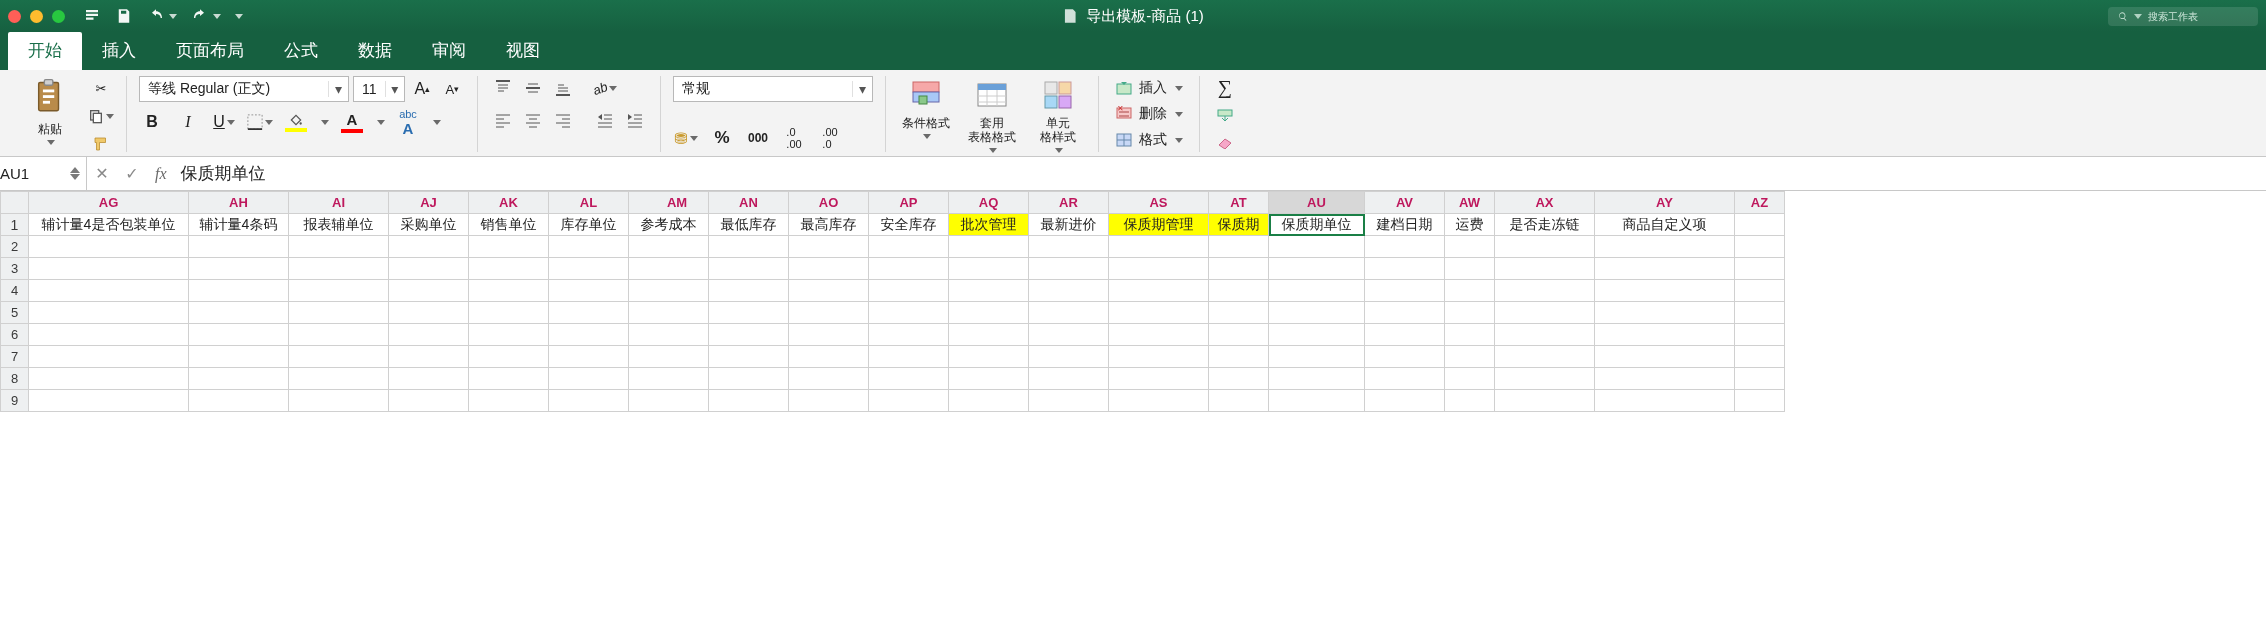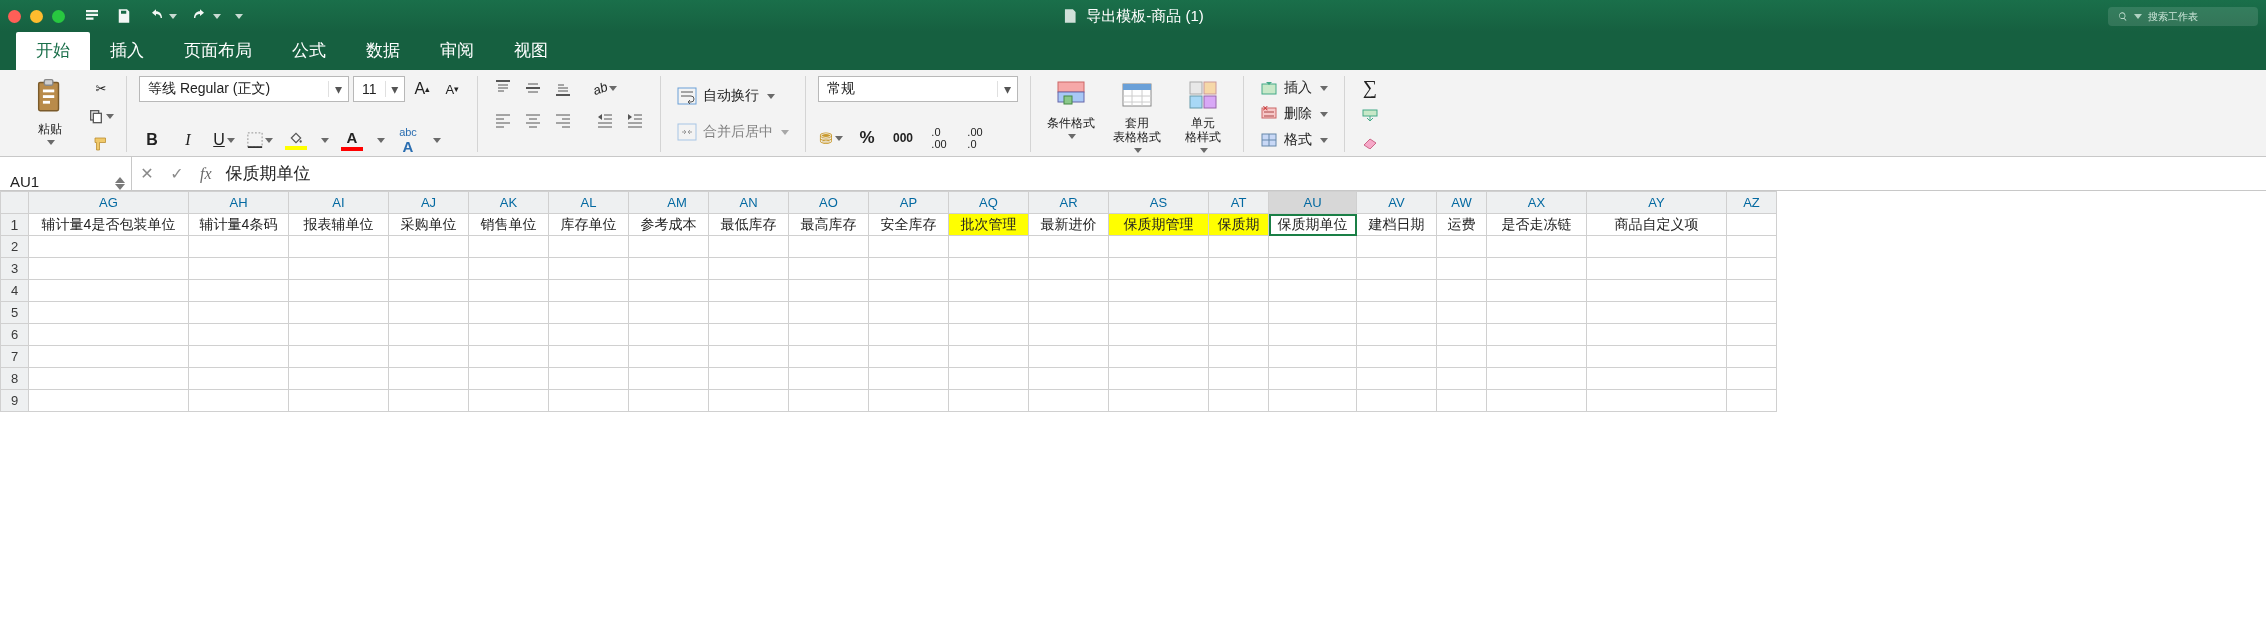--- a/index.html
+++ b/index.html
@@ -15,21 +15,21 @@
   .qat svg { fill:#fff; }
   .title-center { position:absolute; left:50%; transform:translateX(-50%); display:flex; align-items:center; gap:8px; font-size:15px; }
   .title-center svg { fill:#fff; }
   .search-box { margin-left:auto; background:rgba(255,255,255,.12); border-radius:4px; padding:3px 10px; display:flex; align-items:center; gap:6px; width:150px; }
   .search-box input { background:transparent; border:none; color:#fff; font-size:10px; outline:none; width:100%; }
   .search-box input::placeholder{color:#d0e8dc;}
   .search-box svg{fill:#d0e8dc;}
   .caret-dn{width:0;height:0;border-left:4px solid transparent;border-right:4px solid transparent;border-top:5px solid #fff;display:inline-block;opacity:.8;}
   
   
-  .tabs { height:38px; background:#166040; display:flex; align-items:center; padding-left:16px; }
+  .tabs { height:38px; background:#166040; display:flex; align-items:center; padding-left:8px; }
   .tab { color:#fff; font-size:17px; padding:7px 20px 8px; cursor:pointer; }
   .tab.active { background:#fff; color:#1a6f4a; font-weight:500; border-radius:2px 2px 0 0; }
   
   
   .ribbon { background:#f3f3f3; border-bottom:1px solid #c8c8c8; padding:6px 10px 4px; display:flex; gap:0; }
   .grp { display:flex; flex-direction:column; align-items:center; padding:0 12px; border-right:1px solid #d4d4d4; }
   .grp:last-child{border-right:none;}
   .grp-body { display:flex; align-items:flex-start; gap:10px; height:76px; }
   .vstack { display:flex; flex-direction:column; gap:4px; }
   .hstack { display:flex; align-items:center; gap:4px; }
@@ -40,33 +40,33 @@
   .font-name{width:210px;} .font-size{width:52px;}
   .big-btn { display:flex; flex-direction:column; align-items:center; gap:4px; cursor:pointer; padding:2px 4px; min-width:56px; }
   .big-btn .lbl{font-size:12px;line-height:14px;text-align:center;}
   .ico{display:inline-flex;align-items:center;justify-content:center;}
   .split-caret{width:0;height:0;border-left:4px solid transparent;border-right:4px solid transparent;border-top:5px solid #6a6a6a;display:inline-block;margin-left:2px;}
   .underline-bar{height:4px;width:22px;margin-top:1px;}
   .cell-menu{display:flex;align-items:center;gap:6px;cursor:pointer;font-size:14px;padding:2px 4px;}
   
   
   .fbar { height:34px; border-bottom:1px solid #c8c8c8; display:flex; align-items:center; background:#fff; }
-  .namebox { width:132px; border-right:1px solid #c8c8c8; display:flex; align-items:flex-end; height:100%; padding-left:10px; font-size:15px; }
+  .namebox { width:87px; border-right:1px solid #c8c8c8; display:flex; align-items:center; height:100%; font-size:15px; }
   .namebox .stepper{margin-left:auto;margin-right:6px;display:flex;flex-direction:column;gap:1px;}
   .stepper div{width:0;height:0;border-left:5px solid transparent;border-right:5px solid transparent;}
   .stepper .up{border-bottom:6px solid #7a7a7a;} .stepper .dn{border-top:6px solid #7a7a7a;}
   .fbar-btn{width:30px;height:100%;display:flex;align-items:center;justify-content:center;color:#8a8a8a;cursor:pointer;font-size:16px;}
   .fx{font-style:italic;font-family:Georgia,serif;color:#6a6a6a;font-size:16px;margin:0 8px;}
   .fbar .content{font-size:17px;padding-left:6px;}
   
   
   .grid-wrap{overflow:hidden;}
   table.sheet{border-collapse:collapse;table-layout:fixed;}
   .sheet th,.sheet td{border:1px solid #d0d0d0;height:22px;font-size:13px;text-align:center;padding:0 4px;white-space:nowrap;overflow:hidden;}
-  .sheet thead th{background:#eef0f1;font-weight:400;color:#0369a1;}
+  .sheet thead th{background:#eef0f1;font-weight:700;color:#be185d;}
   .sheet thead th.active{background:#d7d7d7;}
   .sheet .rowhdr{background:#eef0f1;width:28px;color:#3a3a3a;}
   .sheet .corner{background:#eef0f1;width:28px;}
   .sheet td.hl{background:#ffff00;}
   .sheet td.sel{outline:2px solid #1a7f46;outline-offset:-2px;background:#fff;}
   .sheet td{background:#fff;}
   .sheet tbody tr:first-child td{font-size:14px;}
   
   
   svg{display:block;}
@@ -163,21 +163,21 @@
         <span class="btn-sm">
           <svg width="20" height="18" viewBox="0 0 24 24">
               <path d="M4 4h14v6H10v10H6V10H4z" fill="#f0c96a" stroke="#b88a2a"></path>
             </svg>
         </span>
       </div>
     </div>
   </div>
 
   <div class="grp">
-    <div class="grp-body vstack" style="gap:8px;justify-content:space-between;">
+    <div class="grp-body vstack" style="gap:8px;">
       <div class="hstack">
         <div class="dd font-name">
             <span class="val">等线 Regular (正文)</span>
             <span class="arr">▾</span>
           </div>
         <div class="dd font-size">
             <span class="val">11</span>
             <span class="arr">▾</span>
           </div>
         <span class="btn-sm" style="font-size:16px;">A<span style="font-size:9px;vertical-align:super;">▴</span></span>
@@ -296,40 +296,20 @@
                 <line x1="8" y1="8" x2="16" y2="8" stroke="#555"></line>
                 <line x1="2" y1="12" x2="16" y2="12" stroke="#555"></line>
                 <line x1="2" y1="16" x2="16" y2="16" stroke="#555"></line>
               </svg>
             </span>
         </div>
       </div>
     </div>
   </div>
 
-  <div class="grp">
-    <div class="grp-body vstack" style="gap:14px;justify-content:center;">
-      <div class="cell-menu">
-        <svg width="20" height="18">
-            <rect x="1" y="1" width="18" height="16" fill="none" stroke="#6aa0d8"></rect>
-            <path d="M4 5h12M4 9h10a3 3 0 010 6h-3m0 0l2-2m-2 2l2 2" fill="none" stroke="#555"></path>
-          </svg>
-        <span>自动换行</span>
-        <span class="split-caret"></span>
-      </div>
-      <div class="cell-menu" style="opacity:.55;">
-        <svg width="20" height="18">
-            <rect x="1" y="1" width="18" height="16" fill="none" stroke="#6aa0d8"></rect>
-            <path d="M5 9h4m0 0l-2-2m2 2l-2 2M15 9h-4m0 0l2-2m-2 2l2 2" fill="none" stroke="#555"></path>
-          </svg>
-        <span>合并后居中</span>
-        <span class="split-caret"></span>
-      </div>
-    </div>
-  </div>
 
   <div class="grp">
     <div class="grp-body vstack" style="gap:24px;">
       <div class="dd" style="width:200px;">
           <span class="val">常规</span>
           <span class="arr">▾</span>
         </div>
       <div class="hstack" style="gap:10px;">
         <span class="btn-sm">
             <span style="color:#c99a2e;font-size:16px;">⛃</span>
@@ -464,21 +444,21 @@
           <th style="width: 80px;">AK</th>
           <th style="width: 80px;">AL</th>
           <th style="width: 80px; padding-left: 21px;">AM</th>
           <th style="width: 80px;">AN</th>
           <th style="width: 80px;">AO</th>
           <th style="width: 80px;">AP</th>
           <th style="width: 80px;">AQ</th>
           <th style="width: 80px;">AR</th>
           <th style="width: 100px;">AS</th>
           <th style="width: 60px;">AT</th>
-          <th class="active" style="width: 88px;">AU</th>
+          <th class="active" style="width: 96px;">AU</th>
           <th style="width: 80px;">AV</th>
           <th style="width: 50px; margin-left: 10px;">AW</th>
           <th style="width: 100px;">AX</th>
           <th style="width: 140px;">AY</th>
           <th style="width: 50px;">AZ</th>
         </tr>
       </thead>
       <tbody>
         <tr>
           <td class="rowhdr">1</td>

